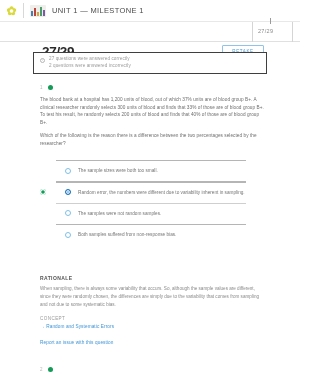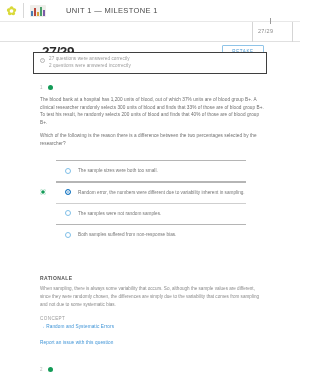--- a/index.html
+++ b/index.html
@@ -31,21 +31,21 @@
     background: #efeeea; padding: 1px 1px;
     border-radius: 1px;
   }
   .unit-icon i { display: block; width: 2px; background: #b9463c; }
   .unit-icon i:nth-child(1) { height: 5px; background: #4a7fb5; }
   .unit-icon i:nth-child(2) { height: 8px; background: #b9463c; }
   .unit-icon i:nth-child(3) { height: 4px; background: #d8a23c; }
   .unit-icon i:nth-child(4) { height: 9px; background: #4a9e6a; }
   .unit-icon i:nth-child(5) { height: 6px; background: #7a5ba8; }
   .unit-title {
-    margin-left: 20px; font-size: 7.5px; color: #4a4a4a;
+    margin-left: 6px; font-size: 7.5px; color: #4a4a4a;
     letter-spacing: .35px; white-space: nowrap;
   }
 
   
   .subbar {
     position: absolute; top: 22px; left: 0; width: 300px; height: 20px;
     border-bottom: 1px solid #e0e0e0; background: #fff;
   }
   .subbar .vdiv {
     position: absolute; top: 0; width: 1px; height: 20px; background: #d5d5d5;

